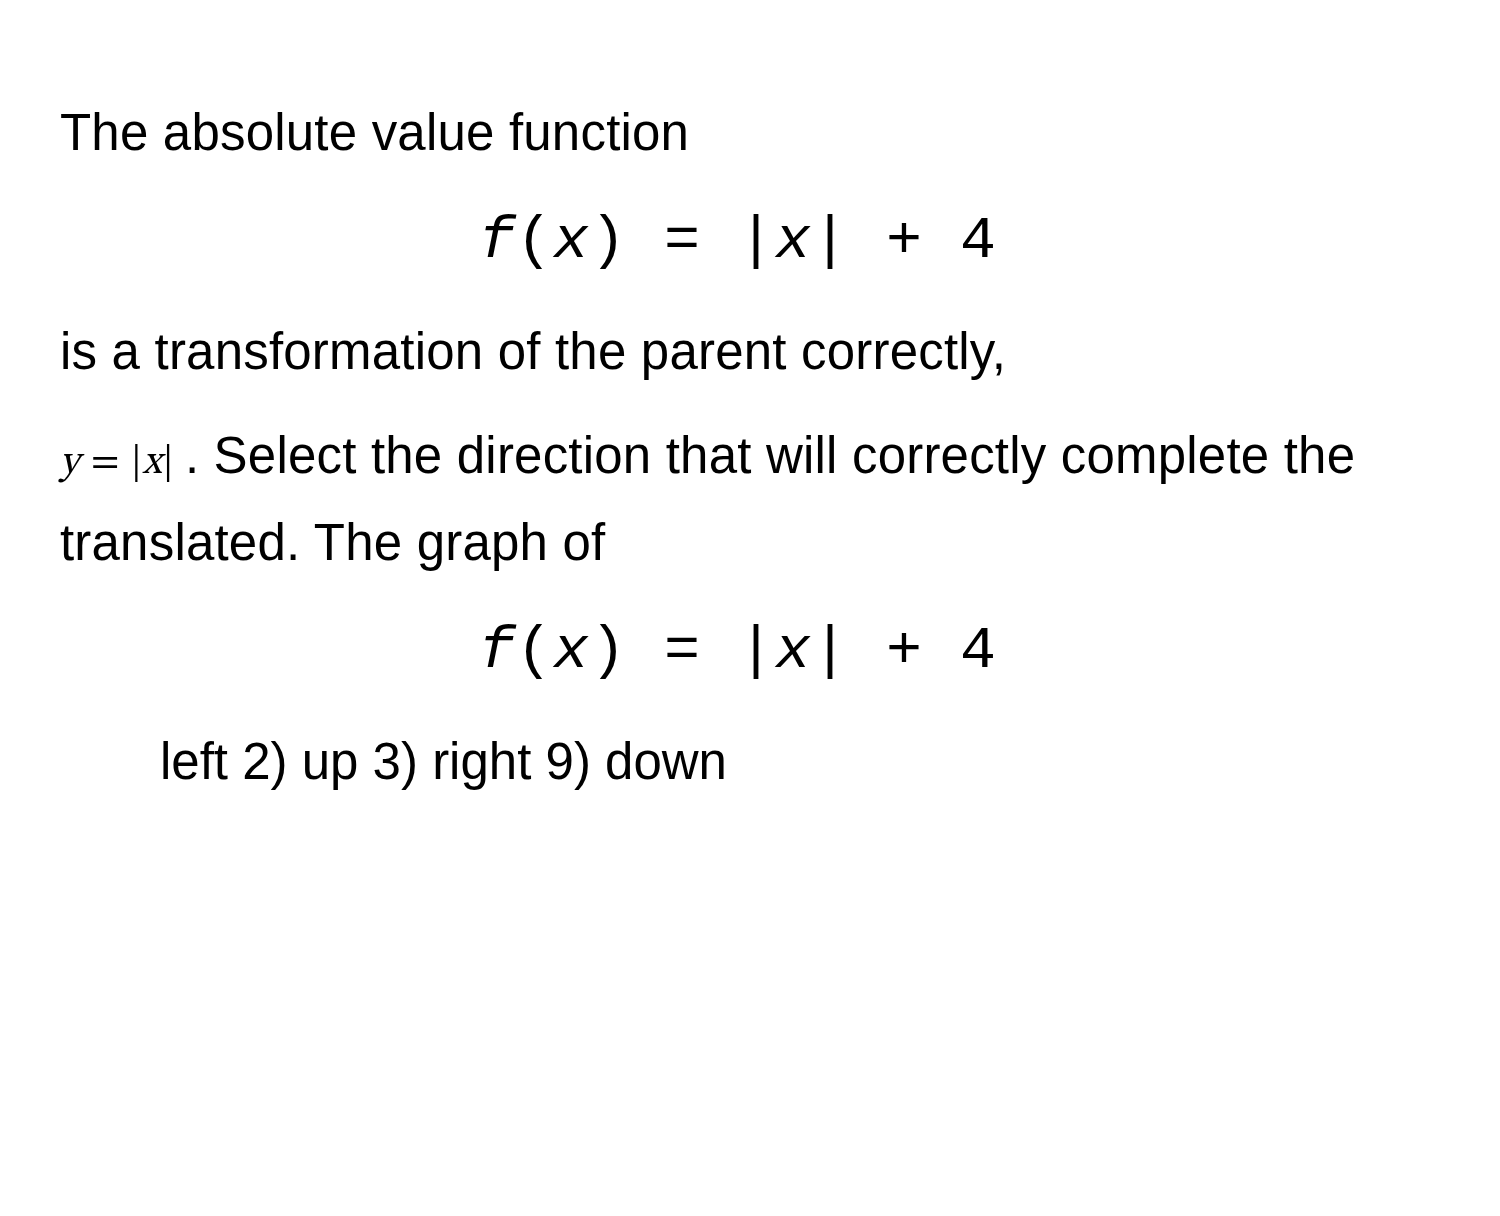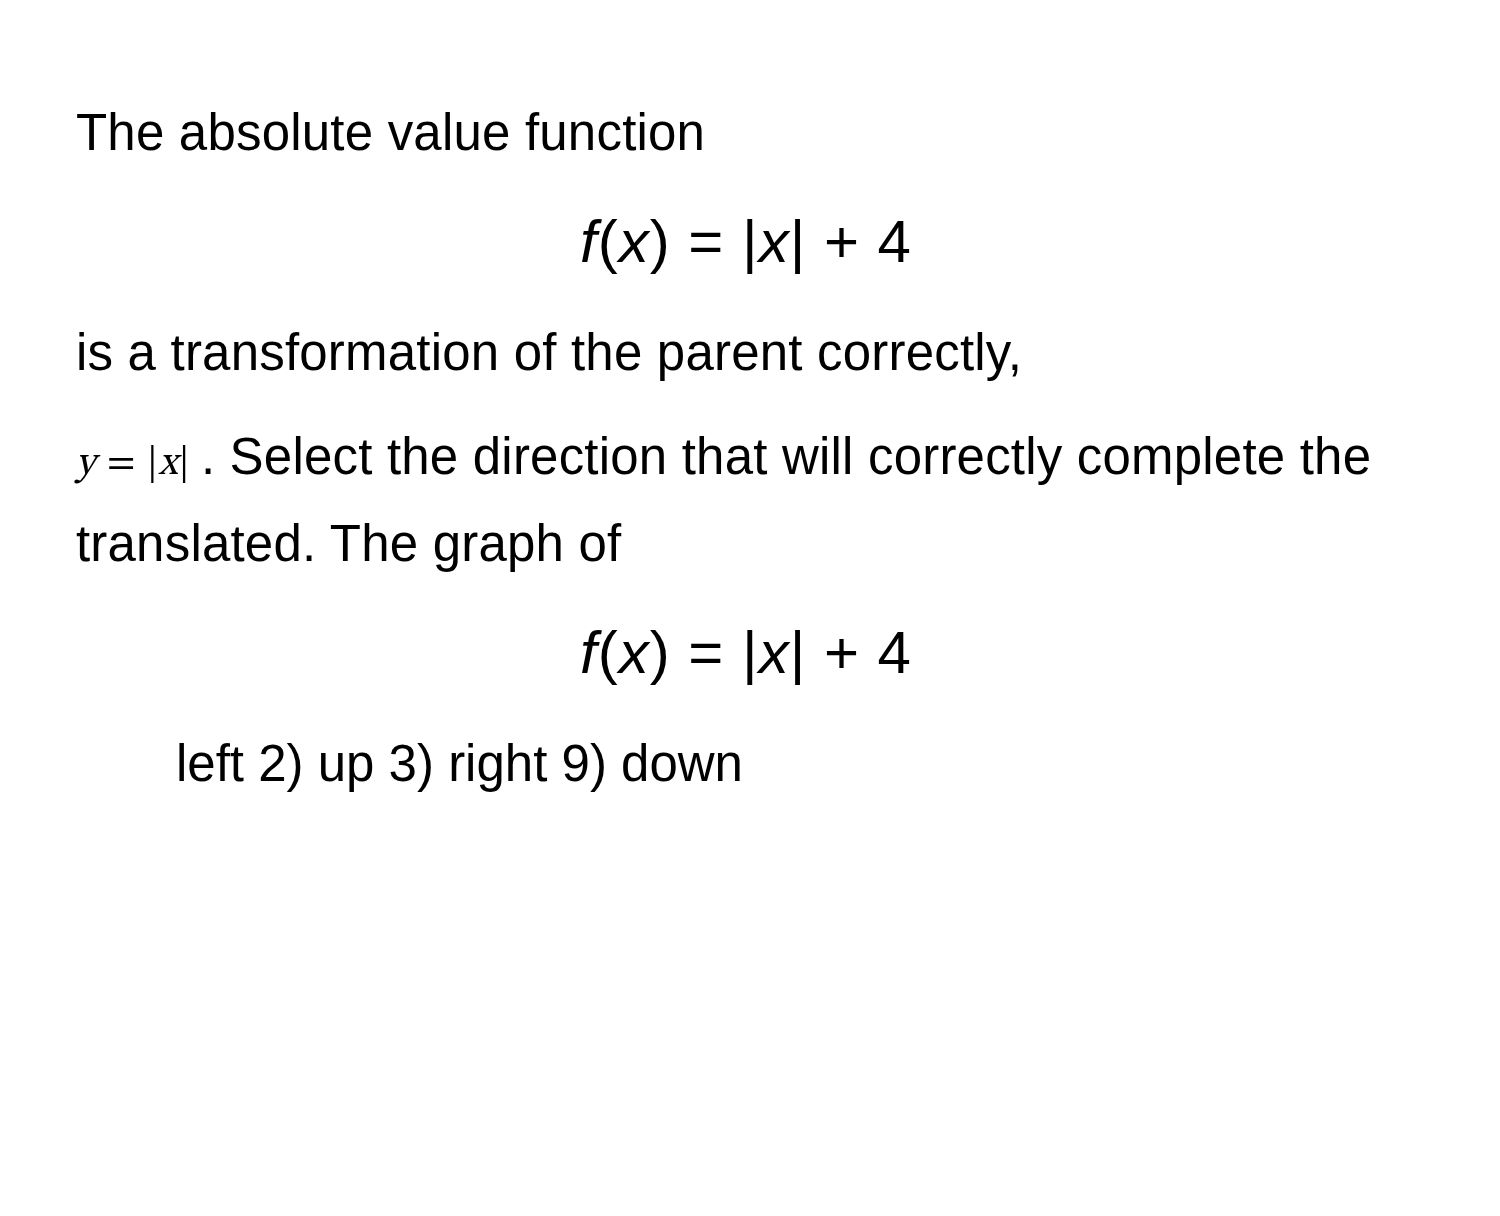--- a/index.html
+++ b/index.html
@@ -7,30 +7,29 @@
     padding: 0;
     width: 1500px;
     height: 1216px;
     background: #ffffff;
     font-family: Arial, Helvetica, sans-serif;
     color: #000000;
   }
   .page {
     padding: 90px 84px 0 60px;
     box-sizing: border-box;
-    margin-left: 16px;
   }
   .body-text {
     font-size: 51px;
     line-height: 1.7;
     margin: 0 0 18px 0;
     letter-spacing: 0.2px;
   }
   .math-display {
-    font-family: Liberation Sans, sans-serif;
+    font-family: Liberation Mono, monospace;
     font-size: 60px;
     text-align: center;
     margin: 30px 0 34px 0;
     font-style: italic;
     letter-spacing: 1px;
   }
   .math-inline {
     font-family: "Cambria Math", "STIX Two Math", "Latin Modern Math", Georgia, serif;
     font-style: italic;
     font-size: 40px;

